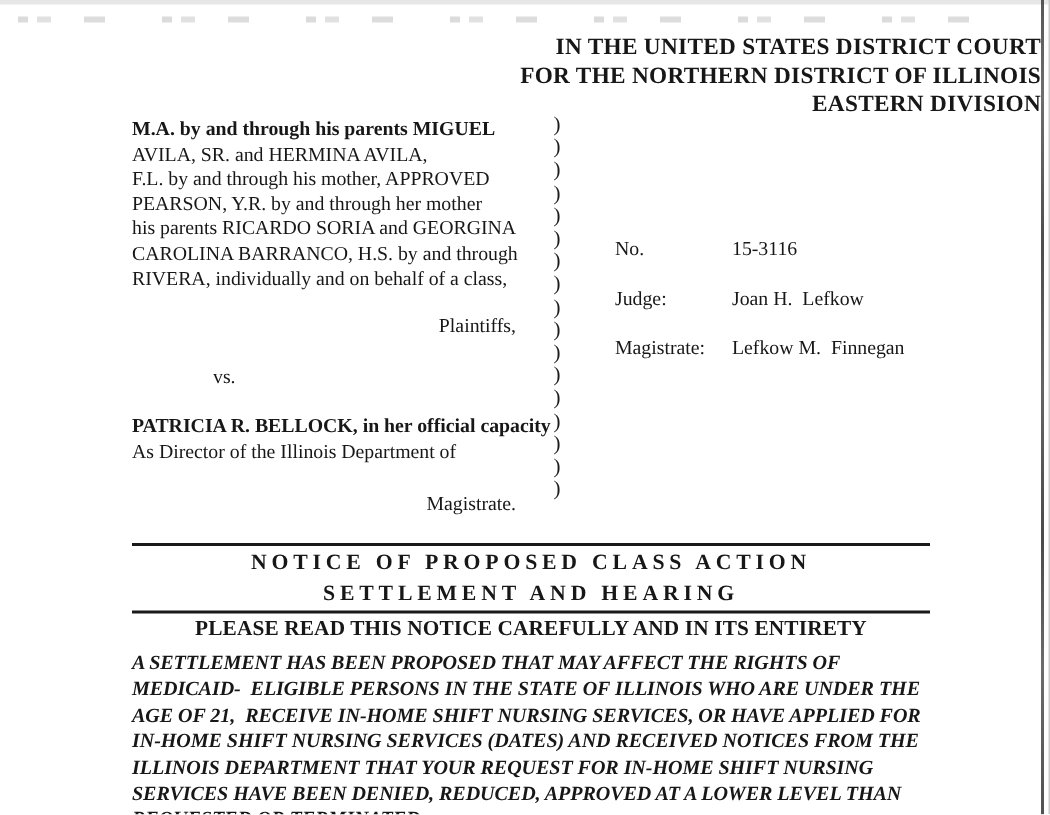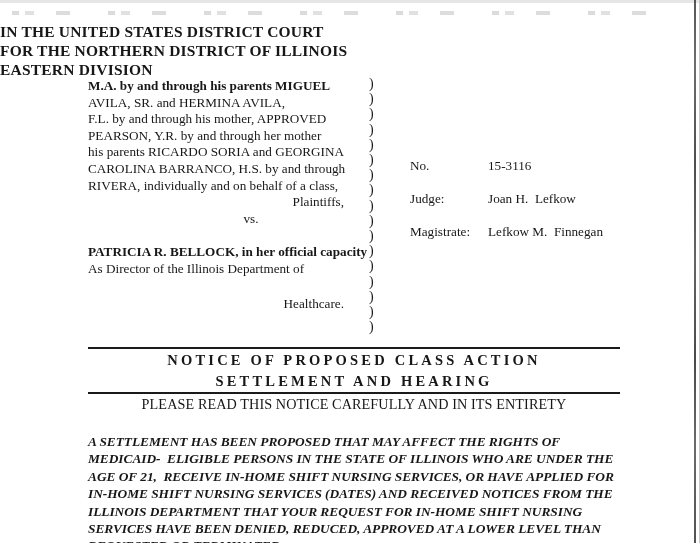--- a/index.html
+++ b/index.html
@@ -59,21 +59,21 @@
     height: 3px;
     background: #e6e6e6;
   }
 
   
   .court-header {
     position: absolute;
     left: 0;
     top: 22px;
     width: 694px;
-    text-align: left;
+    text-align: right;
     font-weight: bold;
     font-size: 15.5px;
     line-height: 19px;
     letter-spacing: .2px;
   }
 
   
   .caption {
     position: absolute;
     left: 88px;
@@ -88,26 +88,25 @@
     width: 272px;
     font-size: 13.2px;
     line-height: 16.6px;
   }
   .party-col .line { white-space: pre; }
   .lead-name { font-weight: bold; }
 
   .role-plaintiffs {
     text-align: right;
     padding-right: 16px;
-    margin-top: 0;
+    margin-top: 15px;
   }
   .role-vs {
     padding-left: 54px;
-    margin-top: 0;
-    text-align: center;
+    margin-top: 17px;
   }
   .role-defendant {
     text-align: right;
     padding-right: 16px;
     margin-top: 18px;
   }
   .def-block { margin-top: 17px; }
 
   .paren-col {
     position: absolute;
@@ -126,21 +125,21 @@
     line-height: 16px;
   }
   .case-row { margin-bottom: 17px; display: flex; }
   .case-label { width: 78px; }
   .case-value { white-space: pre; }
 
   
   .notice-block {
     position: absolute;
     left: 88px;
-    top: 347px;
+    top: 362px;
     width: 532px;
   }
   .rule-top {
     border-top: 2px solid #1a1a1a;
     width: 100%;
     height: 0;
   }
   .rule-mid {
     border-top: 2px solid #1a1a1a;
     width: 100%;
@@ -150,21 +149,21 @@
   .notice-title {
     text-align: center;
     font-weight: bold;
     font-size: 14.5px;
     line-height: 17px;
     letter-spacing: 3.2px;
     padding: 3px 0 1px 0;
   }
   .notice-sub {
     text-align: center;
-    font-weight: normal;
+    font-weight: bold;
     font-size: 14.2px;
     line-height: 17px;
     letter-spacing: .1px;
     padding-top: 2px;
   }
 
   
   .body-para {
     position: absolute;
     left: 88px;
@@ -206,21 +205,21 @@
       <div class="line">RIVERA, individually and on behalf of a class,</div>
 
       <div class="role-plaintiffs">Plaintiffs,</div>
       <div class="role-vs">vs.</div>
 
       <div class="def-block">
         <div class="line lead-name">PATRICIA R. BELLOCK, in her official capacity</div>
         <div class="line">As Director of the Illinois Department of</div>
       </div>
 
-      <div class="role-defendant">Healthcare.</div>
+      <div class="role-defendant">Magistrate.</div>
     </div>
 
     <div class="paren-col">
         <div>)</div>
         <div>)</div>
         <div>)</div>
         <div>)</div>
         <div>)</div>
         <div>)</div>
         <div>)</div>

